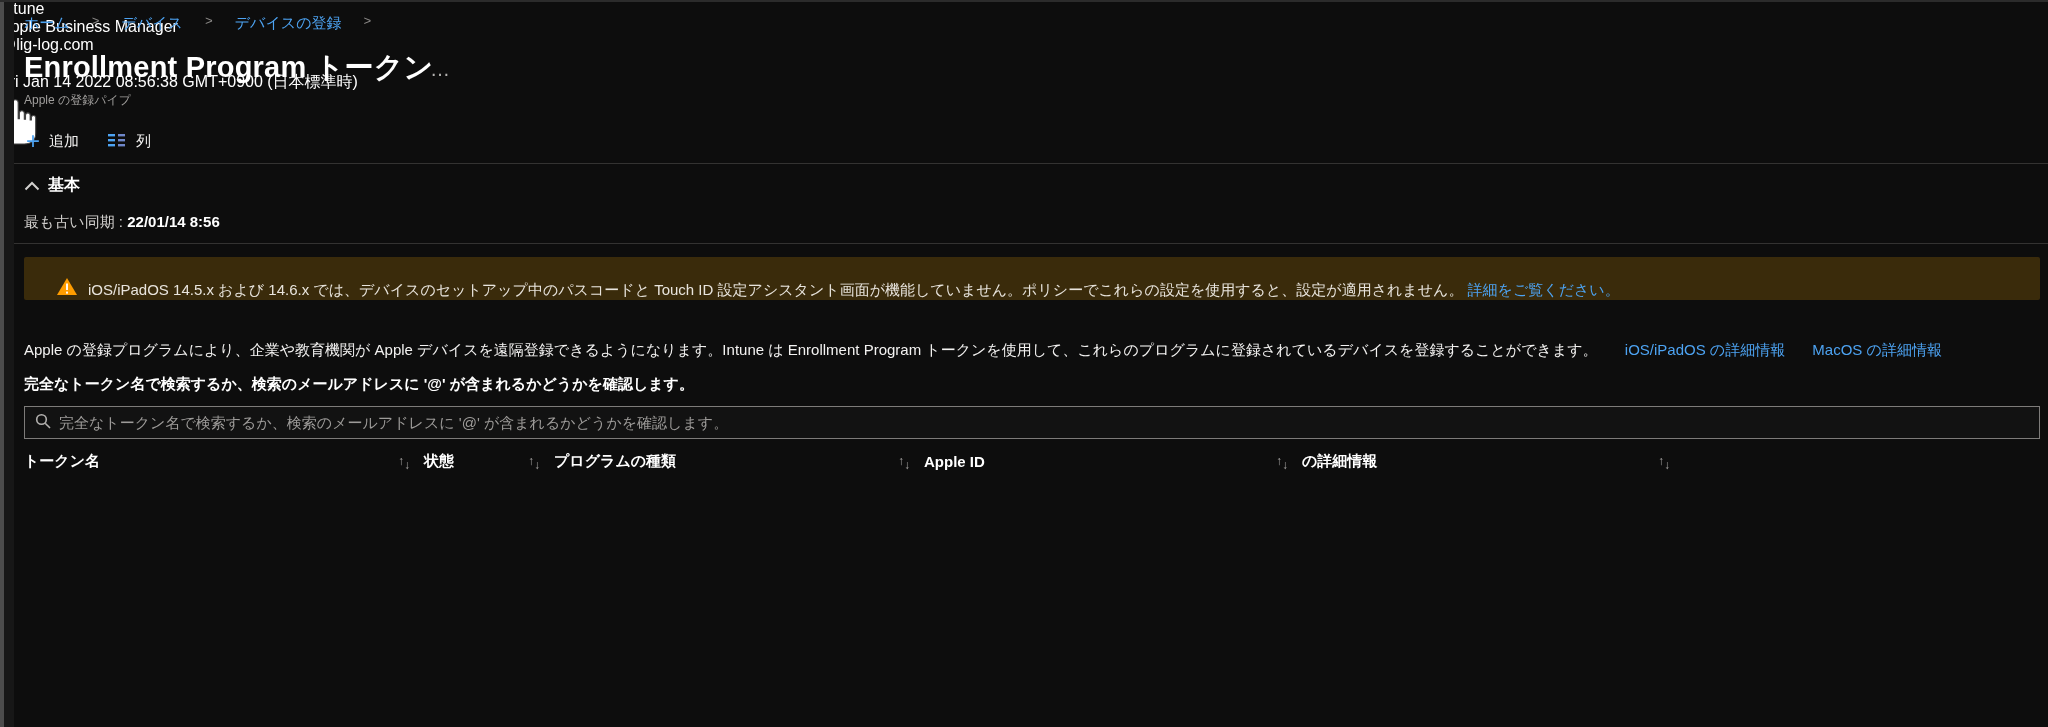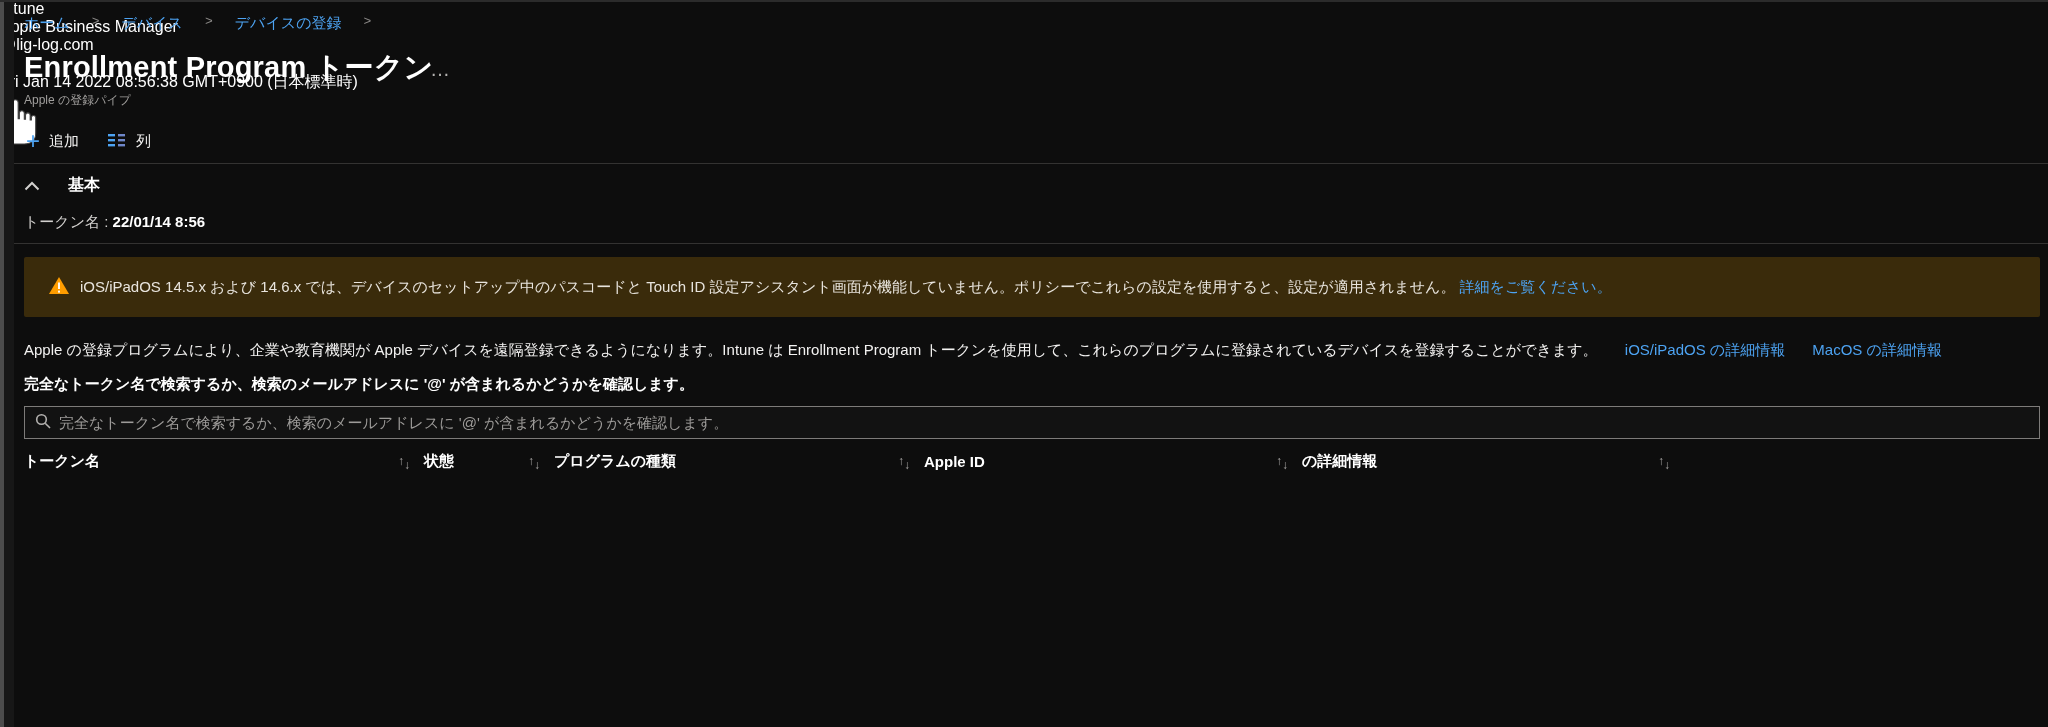--- a/index.html
+++ b/index.html
@@ -24,27 +24,27 @@
   .page-subtitle { position:absolute; left:24px; top:92px; font-size:12px; color:#a19f9d; }
 
   
   .toolbar { position:absolute; left:26px; top:127px; display:flex; align-items:center; gap:28px; height:28px; }
   .tool-btn { display:flex; align-items:center; gap:9px; font-size:15px; color:#f3f2f1; cursor:pointer; }
   .plus-glyph { color:#4da3f2; font-size:24px; font-weight:400; line-height:20px; }
   .divider { position:absolute; left:14px; right:0; height:1px; background:#333231; }
   .d1 { top:163px; } .d2 { top:243px; }
 
   
-  .section-head { position:absolute; left:24px; top:175px; display:flex; align-items:center; gap:28px; cursor:pointer; }
+  .section-head { position:absolute; left:24px; top:175px; display:flex; align-items:center; gap:8px; cursor:pointer; }
   .section-label { font-size:16px; font-weight:bold; color:#ffffff; }
   .oldest-sync { position:absolute; left:24px; top:213px; font-size:15px; color:#d2d0ce; }
   .oldest-sync b { color:#ffffff;margin-top:27px; }
 
   
-  .banner { position:absolute; left:24px; top:257px; right:8px; height:60px; background:#3a2b0b; border-radius:2px; display:flex; align-items:center; padding-left:24px; }
+  .banner { position:absolute; left:24px; top:257px; right:8px; height:43px; background:#3a2b0b; border-radius:2px; display:flex; align-items:flex-end; padding-left:32px; }
   .banner-text { font-size:15px; color:#e8e4dd; margin-left:10px; }
   .banner a { color:#4da3f2; text-decoration:none; cursor:pointer; }
 
   
   .desc { position:absolute; left:24px; top:341px; right:8px; font-size:15px; color:#f3f2f1; }
   .desc a { color:#4da3f2; text-decoration:none; cursor:pointer;margin-left:23px; }
   .search-hint { position:absolute; left:24px; top:375px; font-size:15px; font-weight:bold; color:#ffffff; }
 
   
   .search-box { position:absolute; left:24px; top:406px; right:8px; height:33px; border:1px solid #7d7b79; background:#121212; display:flex; align-items:center; padding:0 10px; }
@@ -121,21 +121,21 @@
   <div class="section-head">
     <span class="icon">
       <svg width="16" height="10" viewBox="0 0 16 10">
           <path d="M1.5 8.5 L8 2 L14.5 8.5" fill="none" stroke="#d2d0ce" stroke-width="2"></path>
         </svg>
     </span>
     <span class="section-label">基本</span>
   </div>
 
   <div class="oldest-sync">
-    <span>トークン名 :</span>
+    <span>最も古い同期 :</span>
     <b>22/01/14 8:56</b>
   </div>
 
   <div class="divider d2"></div>
 
   <div class="banner">
     <span class="icon">
       <svg width="22" height="19" viewBox="0 0 22 19">
         <path d="M11 1 L21 18 L1 18 Z" fill="#ff9d00"></path>
         <rect x="10" y="6.5" width="2" height="6.5" fill="#fff8ef"></rect>

